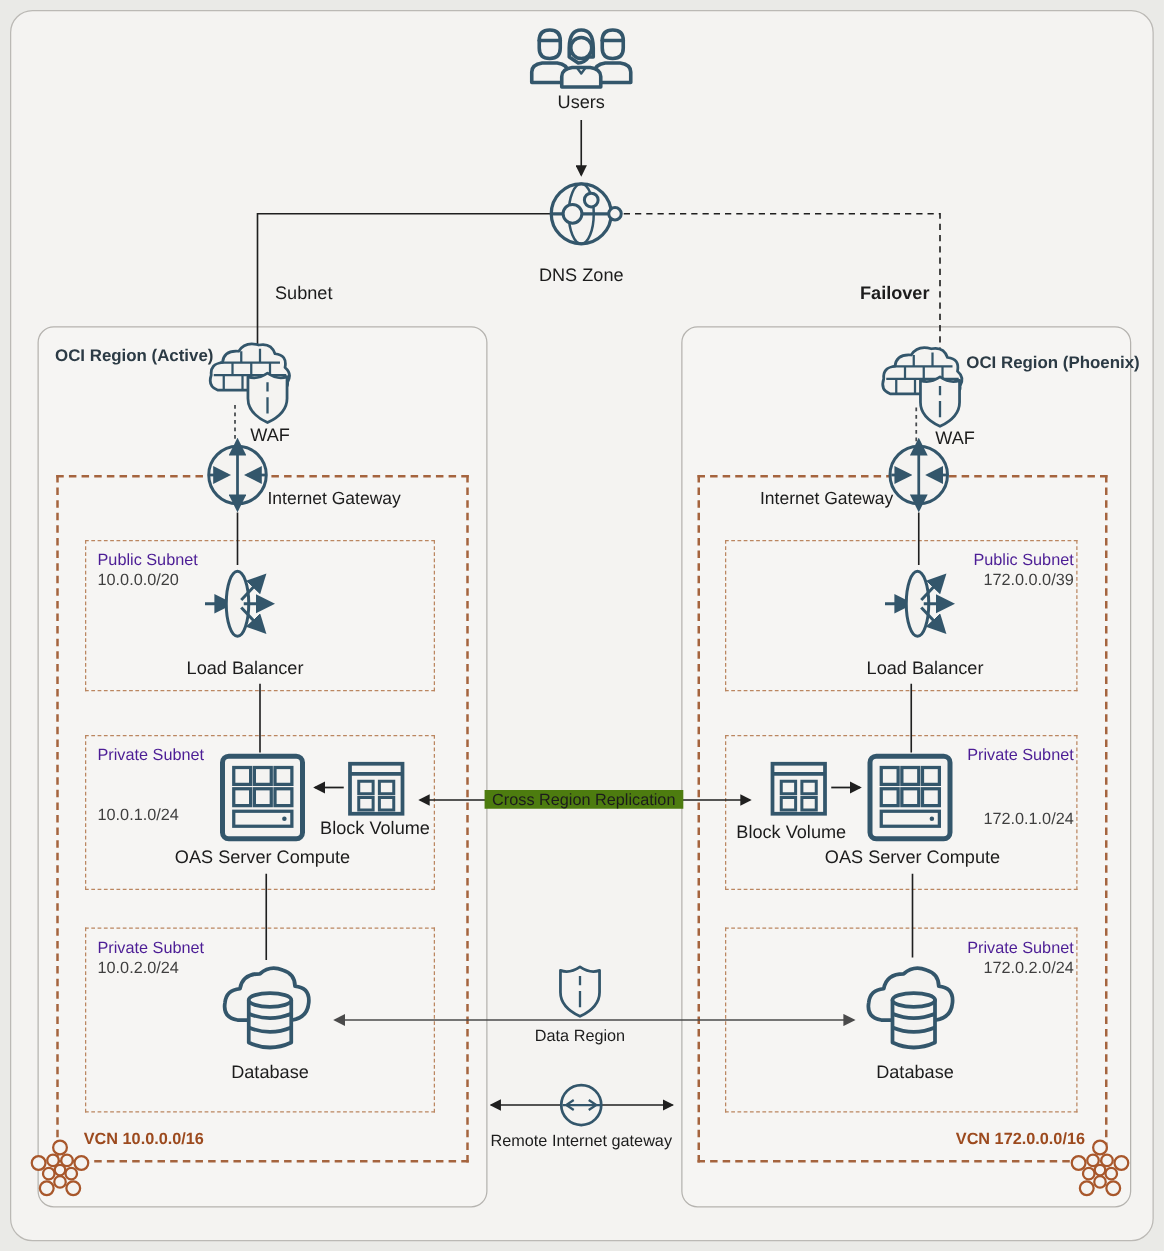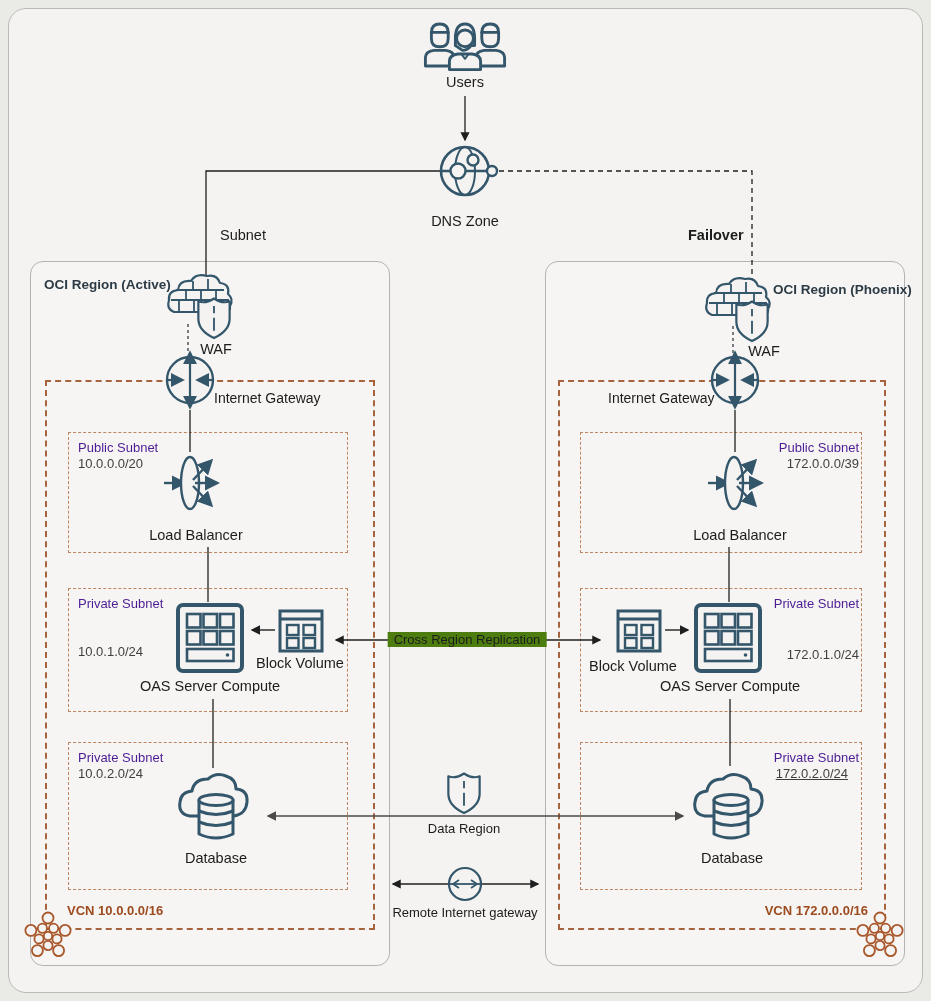--- a/index.html
+++ b/index.html
@@ -248,20 +248,20 @@
   <div class="lbl c" style="left:764px;top:343px;">WAF</div>
   <div class="lbl" style="left:608px;top:390px;font-size:14px;">Internet Gateway</div>
   <div class="lbl subtitle r" style="right:72px;top:440px;">Public Subnet</div>
   <div class="lbl cidr r" style="right:72px;top:456px;">172.0.0.0/39</div>
   <div class="lbl c" style="left:740px;top:527px;">Load Balancer</div>
   <div class="lbl subtitle r" style="right:72px;top:596px;">Private Subnet</div>
   <div class="lbl cidr r" style="right:72px;top:612px;margin-top:35px;">172.0.1.0/24</div>
   <div class="lbl c" style="left:730px;top:678px;">OAS Server Compute</div>
   <div class="lbl c" style="left:633px;top:658px;">Block Volume</div>
   <div class="lbl subtitle r" style="right:72px;top:750px;">Private Subnet</div>
-  <div class="lbl cidr r" style="right:83px;top:766px;text-decoration:underline;">172.0.2.0/24</div>
+  <div class="lbl cidr r" style="right:72px;top:766px;">172.0.2.0/24</div>
   <div class="lbl c" style="left:732px;top:850px;">Database</div>
   <div class="lbl vcnlbl r" style="right:63px;top:903px;">VCN 172.0.0.0/16</div>
 
   <div class="lbl c small masked" style="left:467px;top:632px;">Cross Region Replication</div>
   <div class="lbl c small" style="left:464px;top:821px;">Data Region</div>
   <div class="lbl c small" style="left:465px;top:905px;">Remote Internet gateway</div>
 </div>
 
 </body></html>

